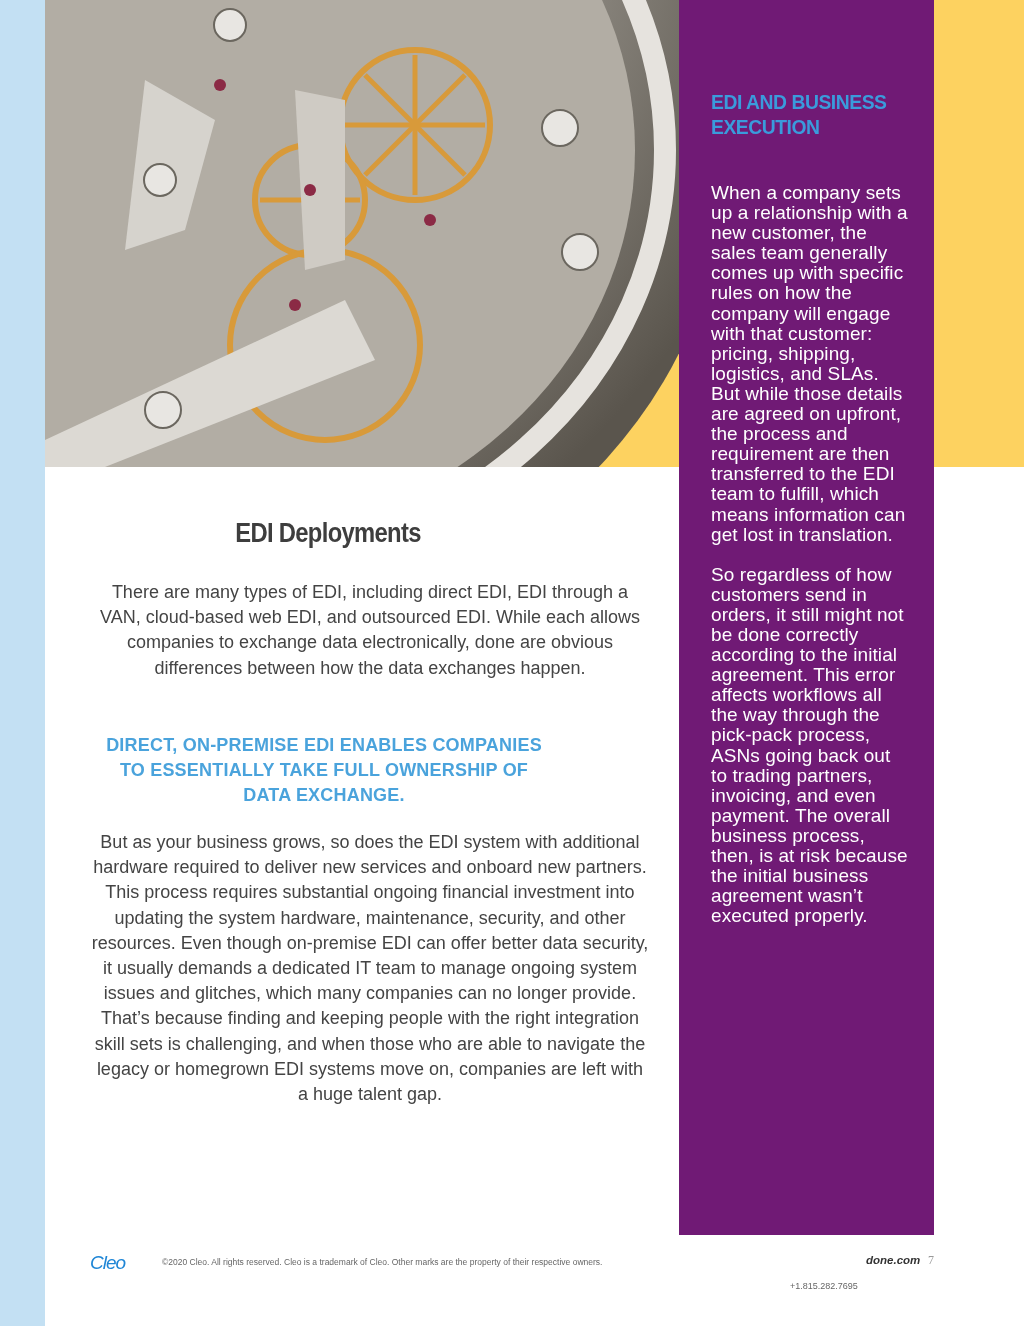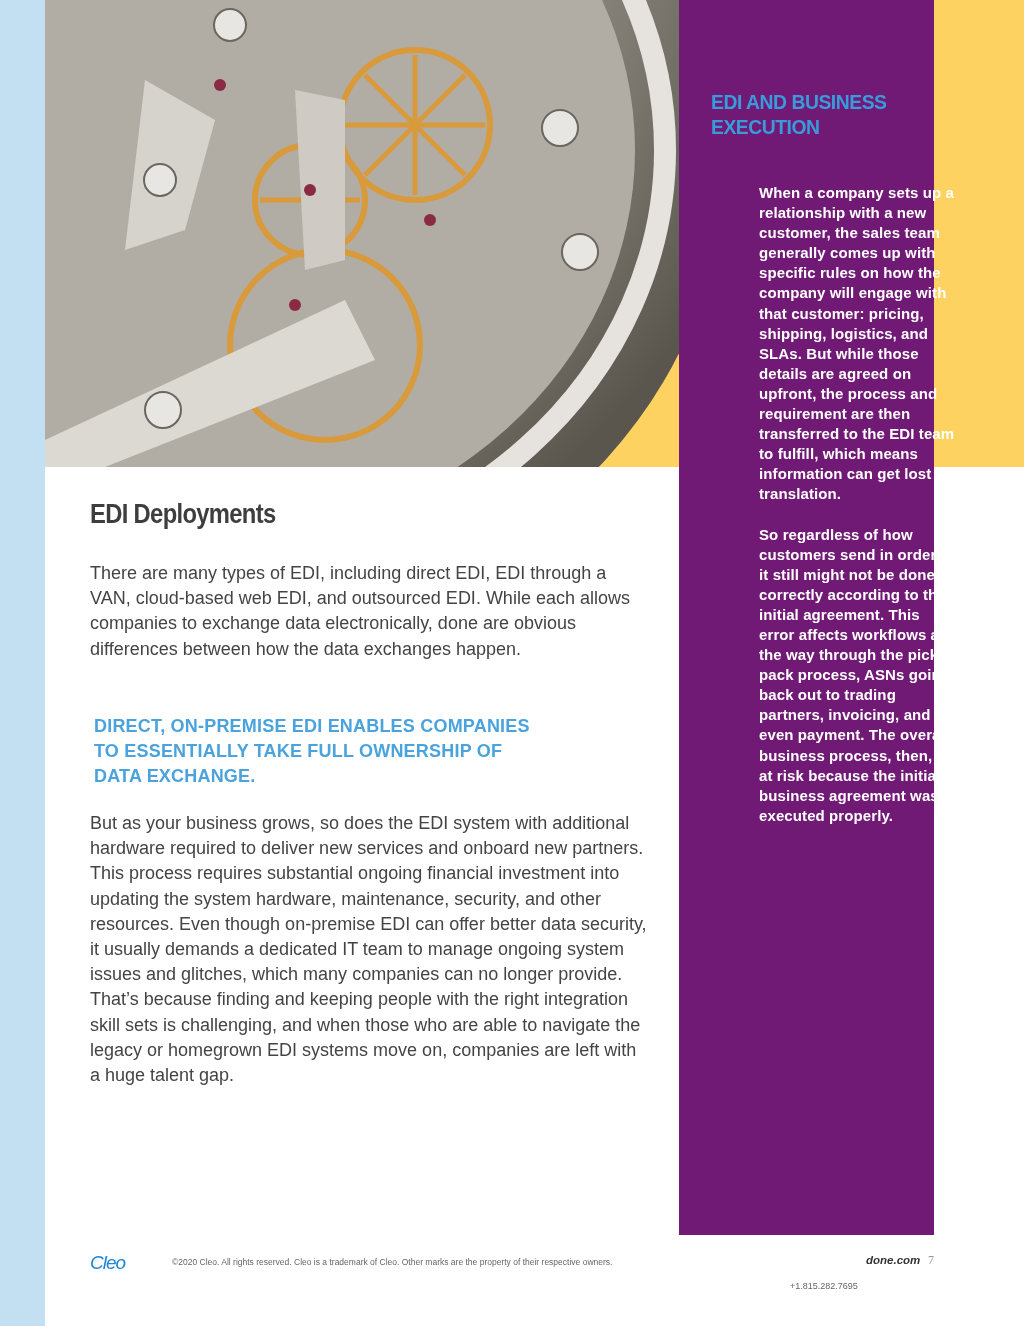--- a/index.html
+++ b/index.html
@@ -4,31 +4,31 @@
 <style>
   html, body { margin:0; padding:0; }
   body { width:1024px; height:1326px; position:relative; background:#ffffff; overflow:hidden; font-family:"Liberation Sans", sans-serif; }
   .left-strip { position:absolute; left:0; top:0; width:45px; height:1326px; background:#c3e0f3; }
   .yellow-band { position:absolute; left:45px; top:0; width:979px; height:467px; background:#fdd260; }
   .photo { position:absolute; left:45px; top:0; width:634px; height:467px; overflow:hidden;
            background: radial-gradient(circle at 20% 15%, #8a857c 0%, #b7b2a9 25%, #9a9690 45%, #6d685f 70%, #3d3833 100%); }
   .photo svg { position:absolute; left:0; top:0; }
   .side-panel { position:absolute; left:679px; top:0; width:255px; height:1235px; background:#701a75; }
   .side-title { position:absolute; left:32px; top:89px; width:200px; color:#3a9bdc; font-family:"Liberation Sans", sans-serif; font-weight:bold; font-size:21px; line-height:25px; letter-spacing:-0.5px; transform:scaleX(0.92); transform-origin:left; }
-  .side-body { position:absolute; left:32px; top:183px; width:200px; color:#ffffff; font-size:15px; line-height:20.1px; font-weight:bold; letter-spacing:0.1px;margin-left:48px; }
+  .side-body { position:absolute; left:32px; top:183px; width:200px; color:#ffffff; font-size:19px; line-height:20.1px; font-weight:normal; letter-spacing:0.1px; }
   .side-body p { margin:0 0 20px 0; }
-  .main { position:absolute; left:90px; top:498px; width:560px; }
+  .main { position:absolute; left:90px; top:517px; width:560px;text-align:center; }
   .h1 { font-family:"Liberation Sans", sans-serif; font-weight:bold; font-size:28px; color:#3e3e3e; margin:0; letter-spacing:-0.8px; transform:scaleX(0.85); transform-origin:left; }
   .para { color:#444444; font-size:18px; line-height:25.2px; margin:0; }
   .p1 { position:absolute; left:0; top:63px; width:560px; }
   .callout { position:absolute; left:0; top:212px; width:460px; color:#4aa3dc; font-weight:bold; font-size:18px; line-height:25px; margin:4px; letter-spacing:0.2px; }
   .p2 { position:absolute; left:0; top:313px; width:560px; }
   .footer { position:absolute; left:90px; top:1252px; width:850px; height:22px; }
   .logo { position:absolute; left:0; top:0; font-family:"Liberation Sans", sans-serif; font-weight:normal; font-style:italic; font-size:19px; color:#1f86d6; letter-spacing:-1px; }
-  .copyright { position:absolute; left:62px; top:5px; font-size:8.5px; color:#666666; white-space:nowrap;padding-left:20px; }
+  .copyright { position:absolute; left:52px; top:5px; font-size:8.5px; color:#666666; white-space:nowrap;padding-left:20px; }
   .phone { position:absolute; left:700px; top:5px; font-size:9px; color:#666666; white-space:nowrap;margin-top:24px; }
   .site { position:absolute; left:776px; top:2px; font-size:11.5px; font-weight:bold; font-style:italic; color:#333333; white-space:nowrap; }
   .page-num { position:absolute; left:838px; top:1px; font-size:12px; color:#999999; font-family:"Liberation Serif", serif; }
 </style>
 </head>
 <body>
 
 <div class="left-strip"></div>
 <div class="yellow-band"></div>
 

